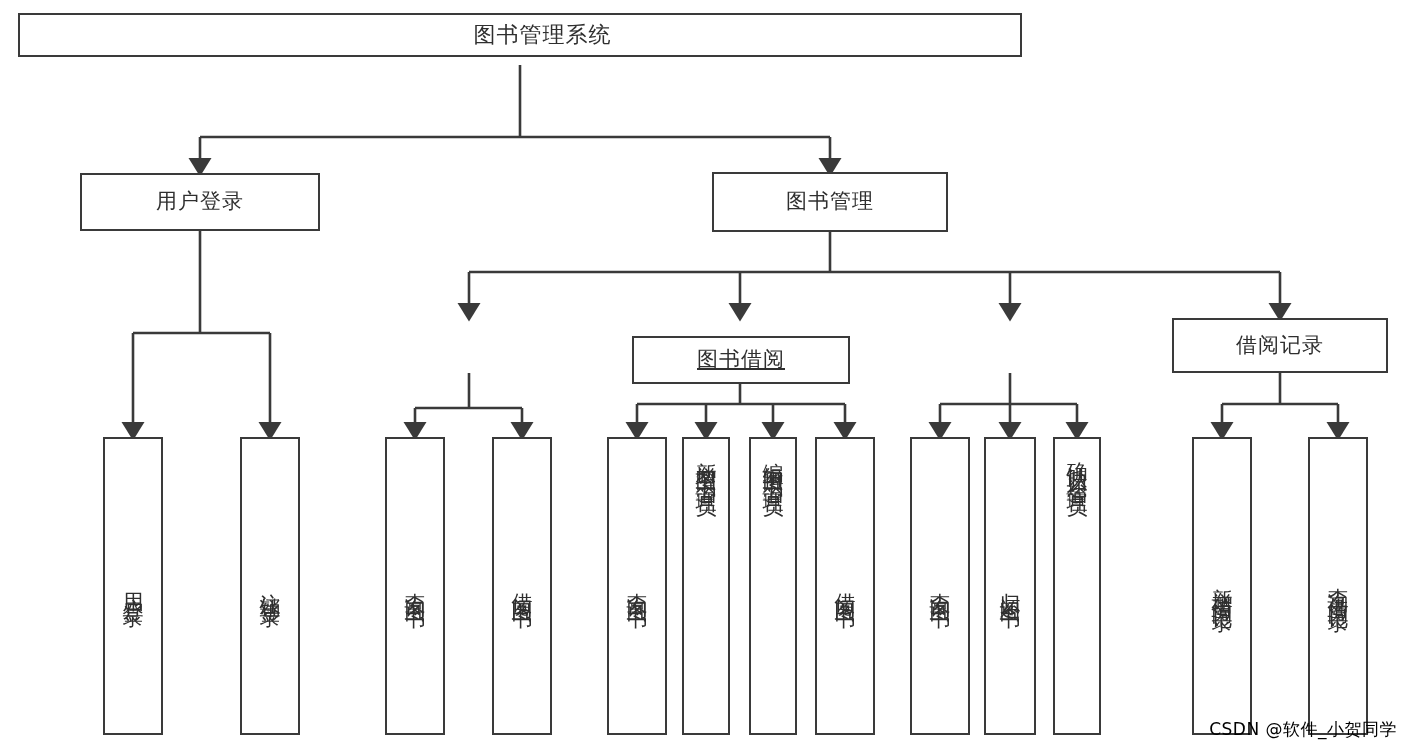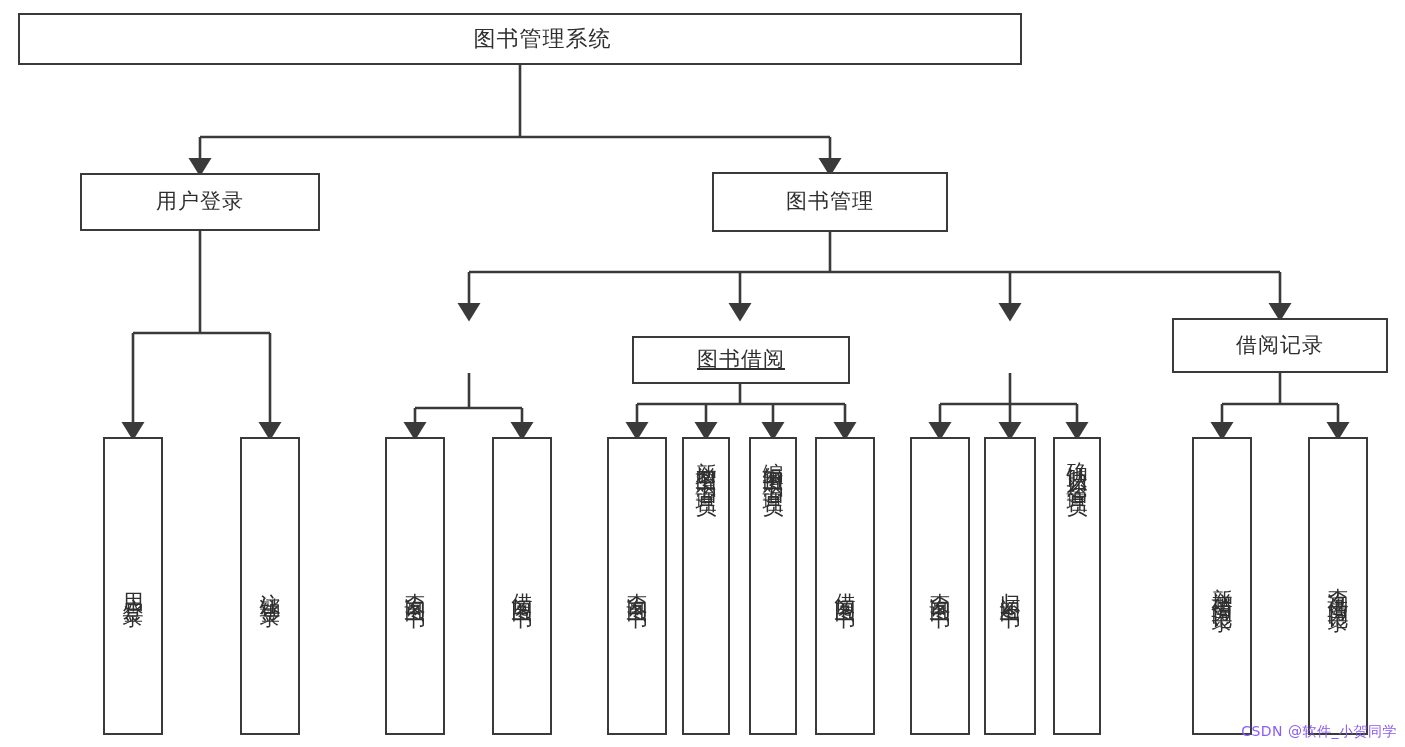--- a/index.html
+++ b/index.html
@@ -58,22 +58,22 @@
     color: #2f2f2f;
   }
   .node.leaf.centered {
     align-items: center;
     padding-top: 0;
   }
   #watermark {
     position: absolute;
     right: 8px;
     bottom: 6px;
-    font-size: 14px;
-    color: #8b5cf6;
+    font-size: 17px;
+    color: #000000;
     letter-spacing: 0.5px;
     user-select: none;
   }
 </style>
 </head>
 <body>
 
 <div id="diagram-root">
 
   <svg id="edges-layer" width="1405" height="747" viewBox="0 0 1405 747">
@@ -120,21 +120,21 @@
       <path d="M1010,404 L1010,430" marker-end="url(#arrowhead)"></path>
       <path d="M1077,404 L1077,430" marker-end="url(#arrowhead)"></path>
 
       <path d="M1280,373 L1280,404"></path>
       <path d="M1222,404 L1338,404"></path>
       <path d="M1222,404 L1222,430" marker-end="url(#arrowhead)"></path>
       <path d="M1338,404 L1338,430" marker-end="url(#arrowhead)"></path>
     </g>
   </svg>
 
-  <div class="node horiz root" style="left:18px; top:13px; width:1004px; height:52px;padding-left:45px;">
+  <div class="node horiz root" style="left:18px; top:13px; width:1004px; height:44px;padding-left:45px;">
     <span>图书管理系统</span>
   </div>
 
   <div class="node horiz" style="left:80px; top:173px; width:240px; height:58px;">
     <span>用户登录</span>
   </div>
   <div class="node horiz" style="left:712px; top:172px; width:236px; height:60px;">
     <span>图书管理</span>
   </div>
 

